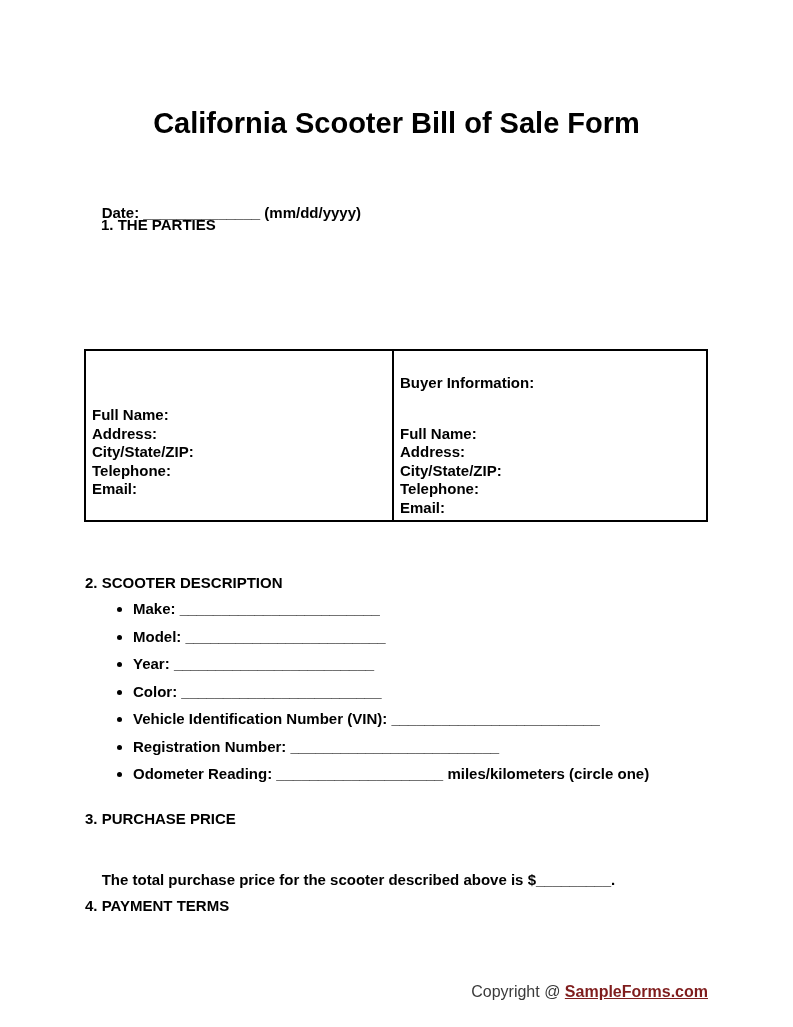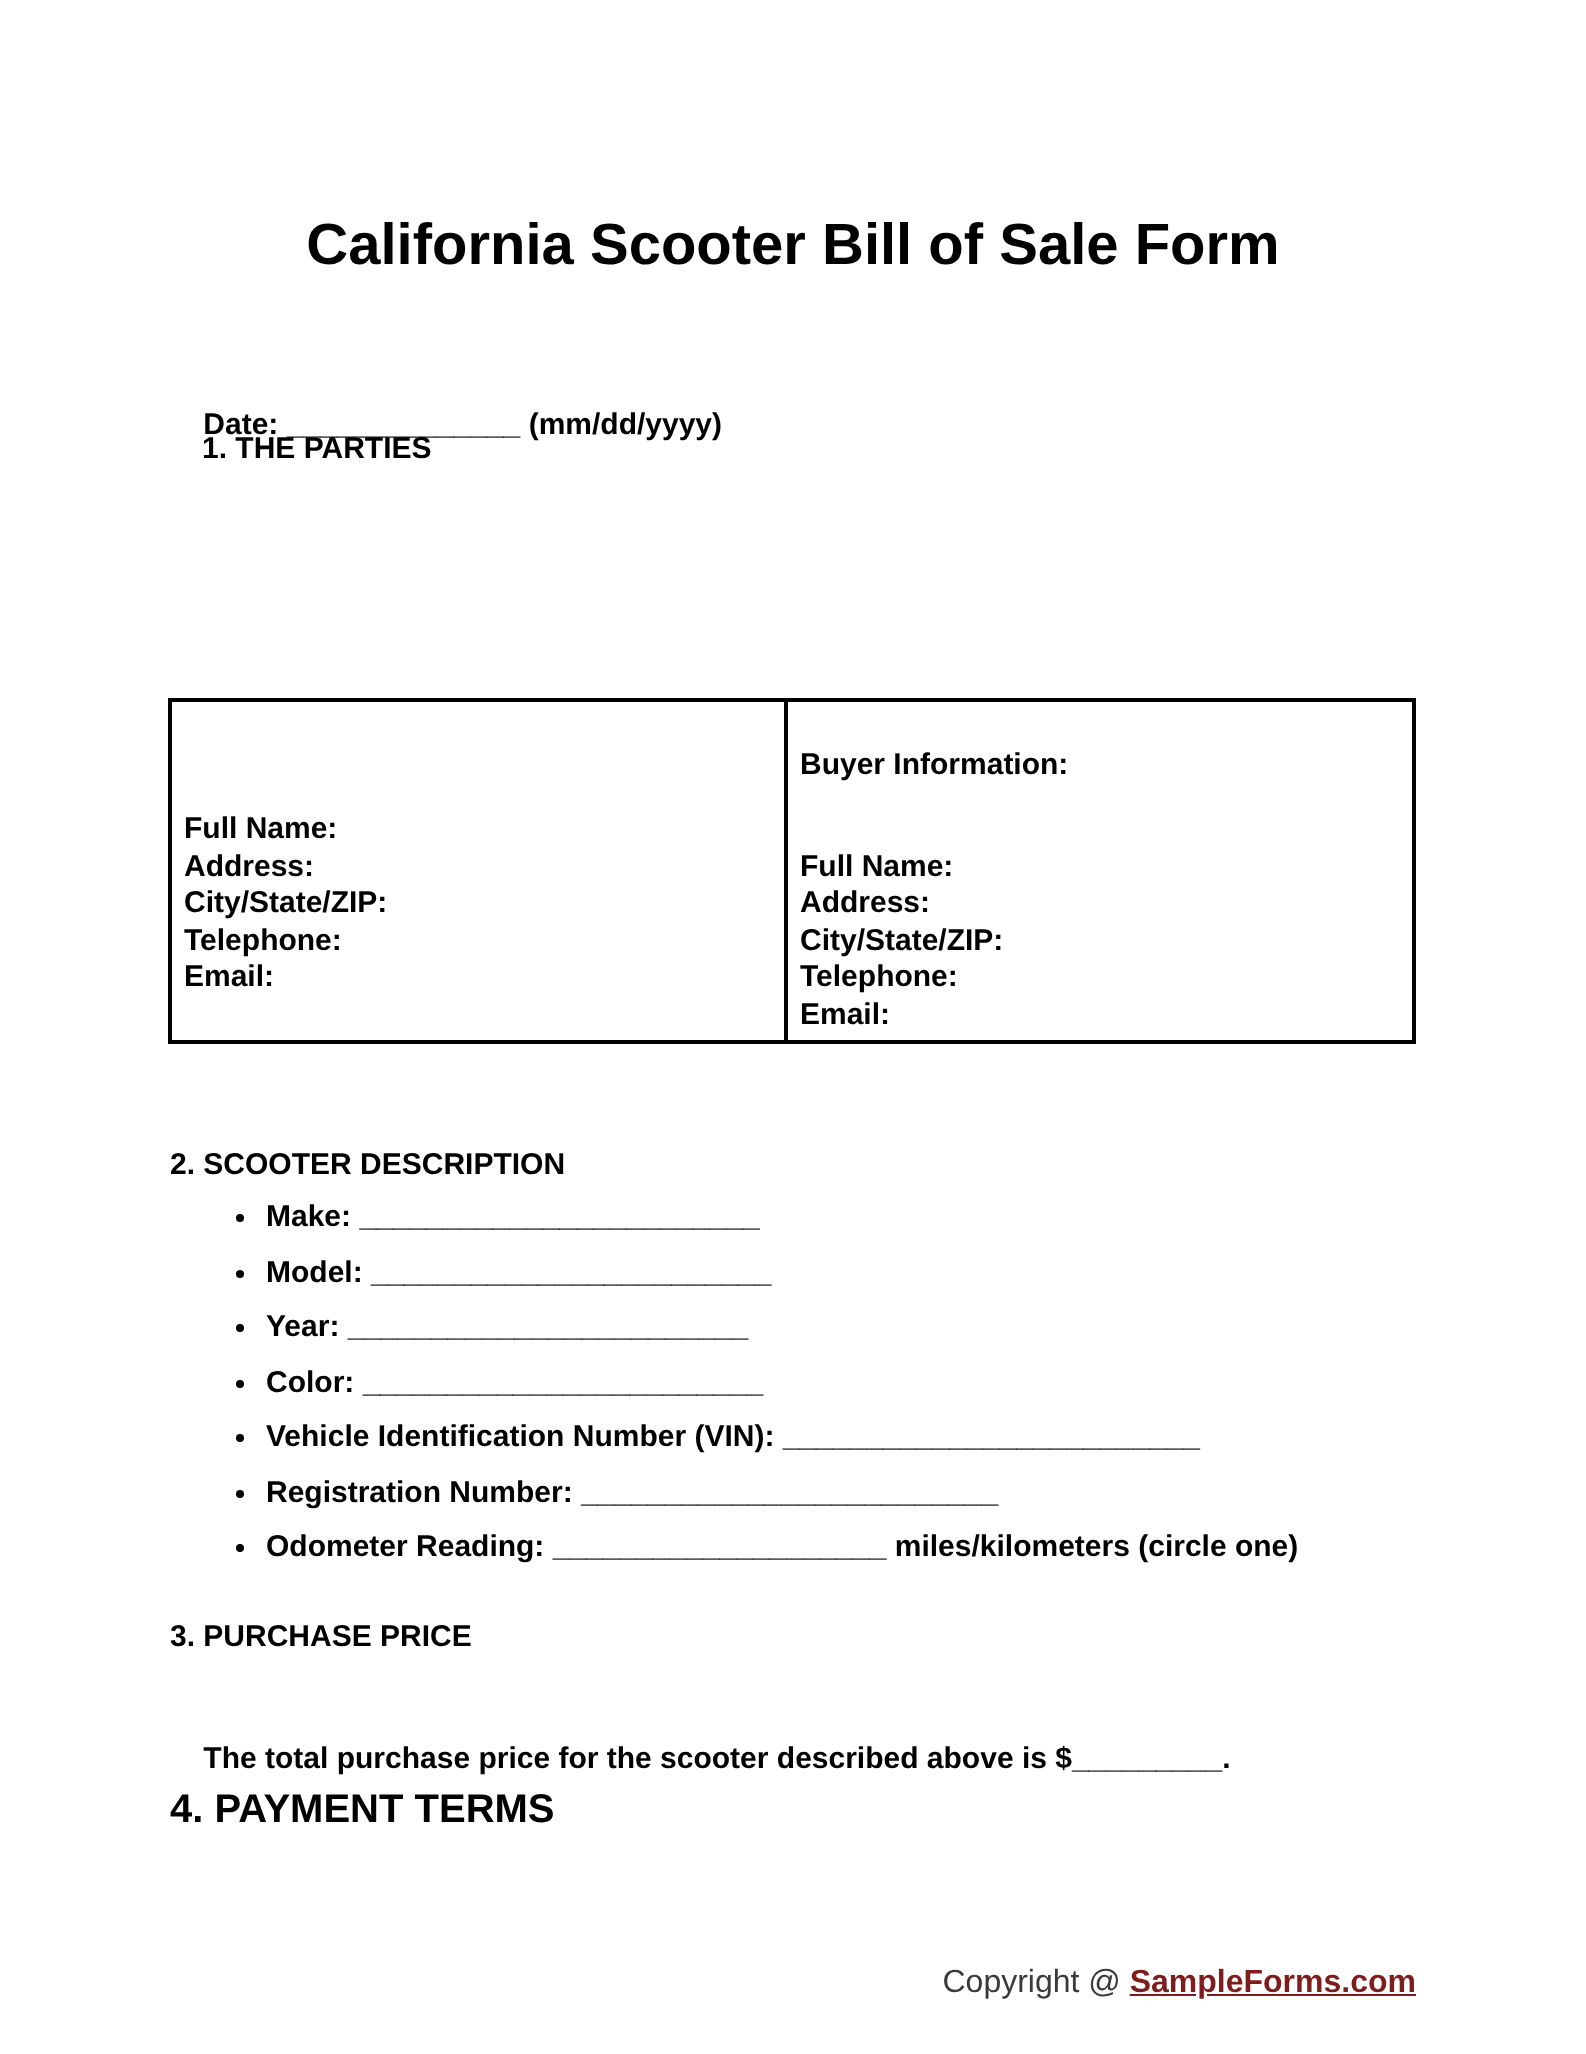--- a/index.html
+++ b/index.html
@@ -114,19 +114,19 @@
     <li><span>Registration Number: </span><span>_________________________</span></li>
     <li><span>Odometer Reading: </span><span>____________________</span><span> miles/kilometers (circle one)</span></li>
   </ul>
 
   <h2 class="abs line h-purchase" style="font-size:15px;">3. PURCHASE PRICE</h2>
 
   <p class="abs line pre purchase-line">
     <span>The total purchase price for the scooter described above is $</span><span>_________</span><span>.</span>
   </p>
 
-  <h2 class="abs line h-payment" style="font-size:20px;">4. PAYMENT TERMS</h2>
+  <h2 class="abs line h-payment" style="font-size:15px;">4. PAYMENT TERMS</h2>
 
   <div class="abs footer">
     <span>Copyright @ </span><span class="site-link">SampleForms.com</span>
   </div>
 
 </div>
 
 </body></html>

